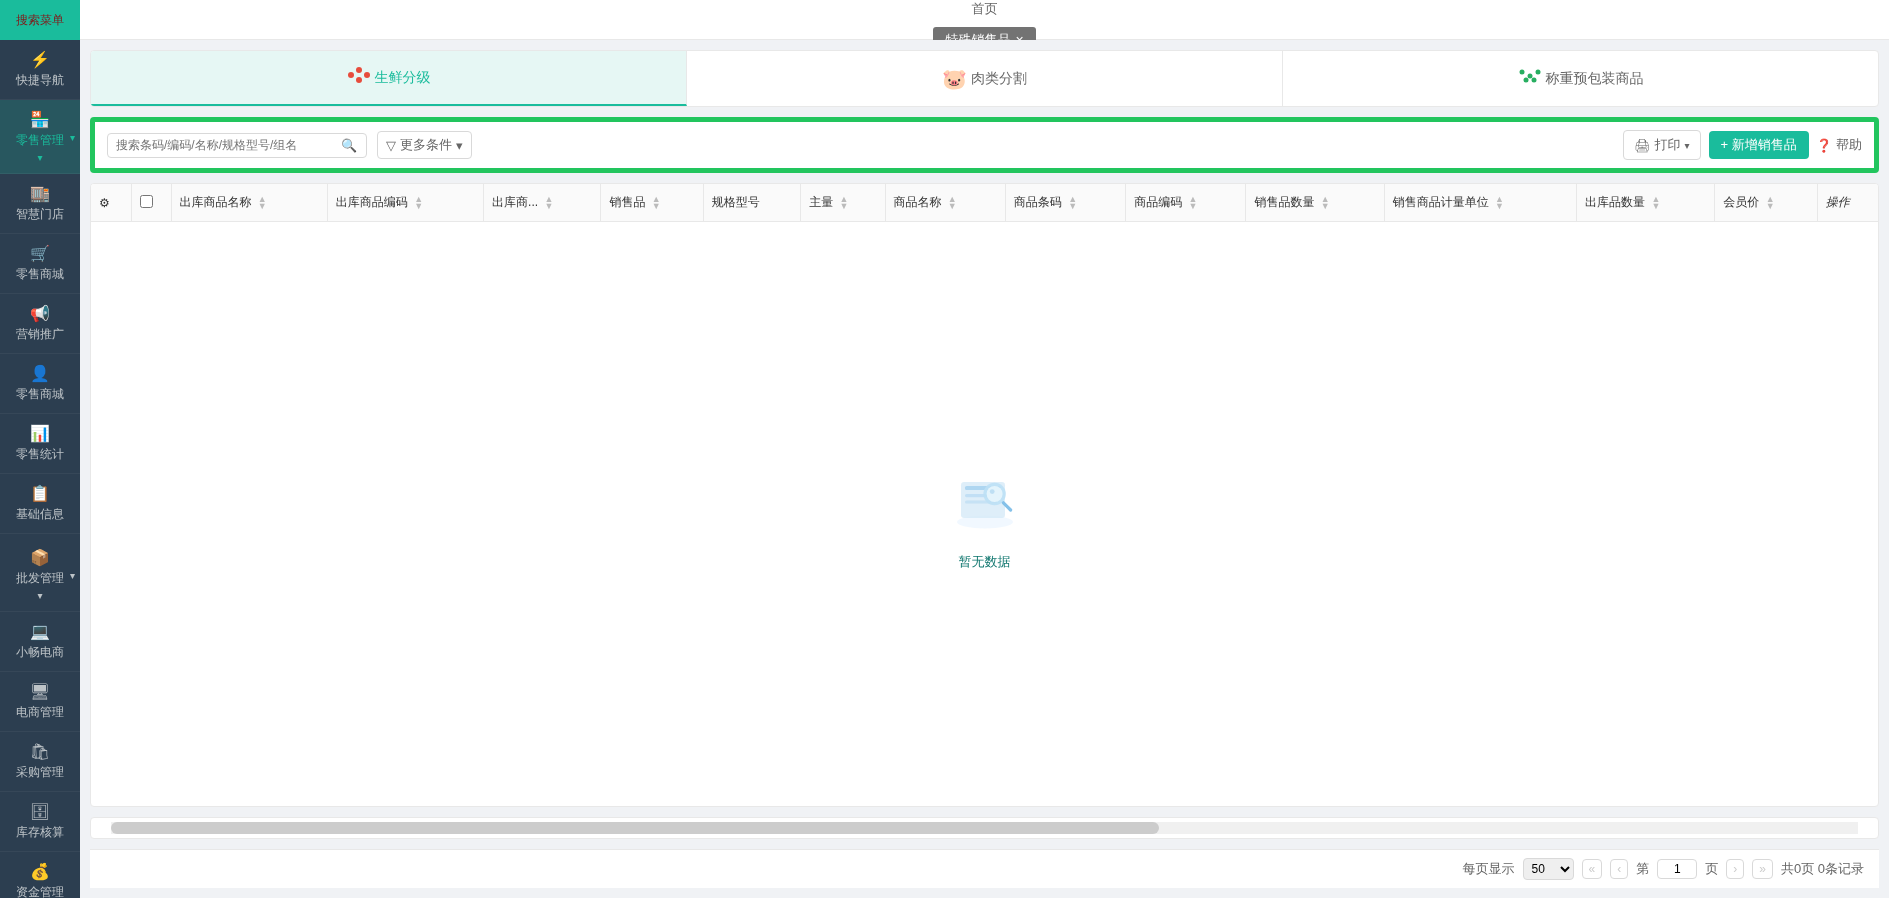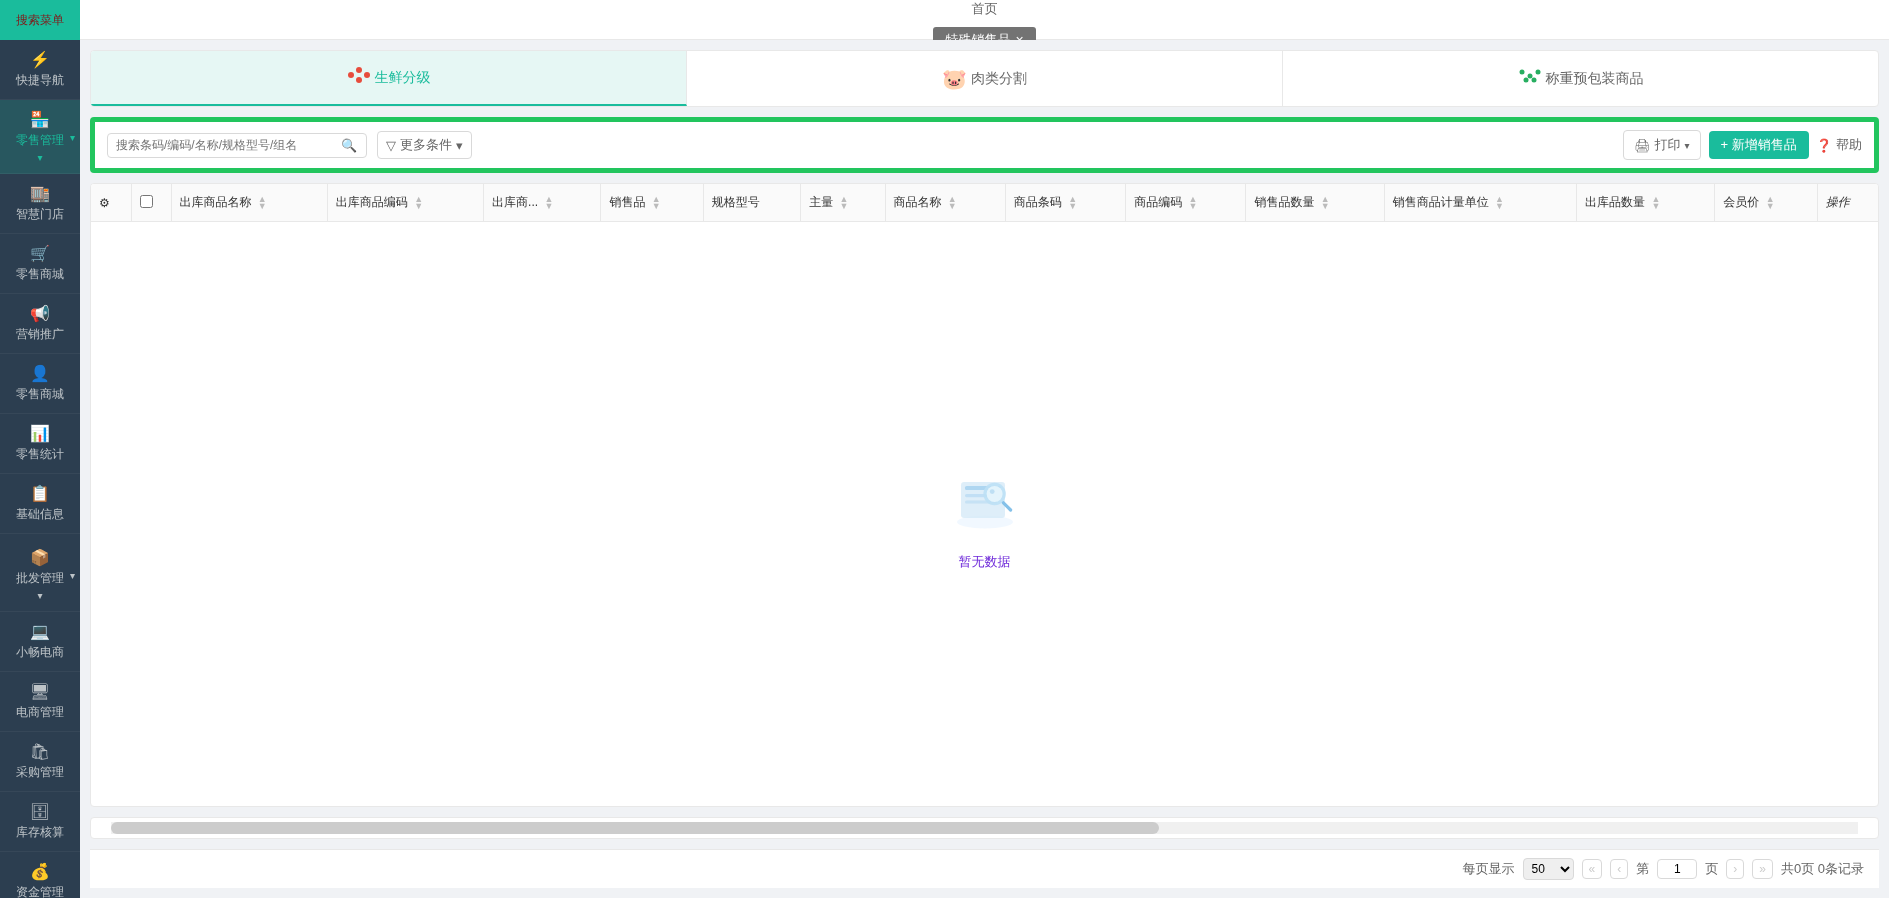--- a/index.html
+++ b/index.html
@@ -238,21 +238,21 @@
       align-items: center;
       justify-content: center;
       gap: 15px;
       padding: 60px 0;
     }
     .empty-icon {
       width: 80px;
       height: 80px;
     }
     .empty-text {
-      color: #6d28d9;
+      color: #0f766e;
       font-size: 13px;
     }
 
     
     .pagination {
       background: #fff;
       border-top: 1px solid #e8e8e8;
       padding: 8px 15px;
       display: flex;
       align-items: center;

